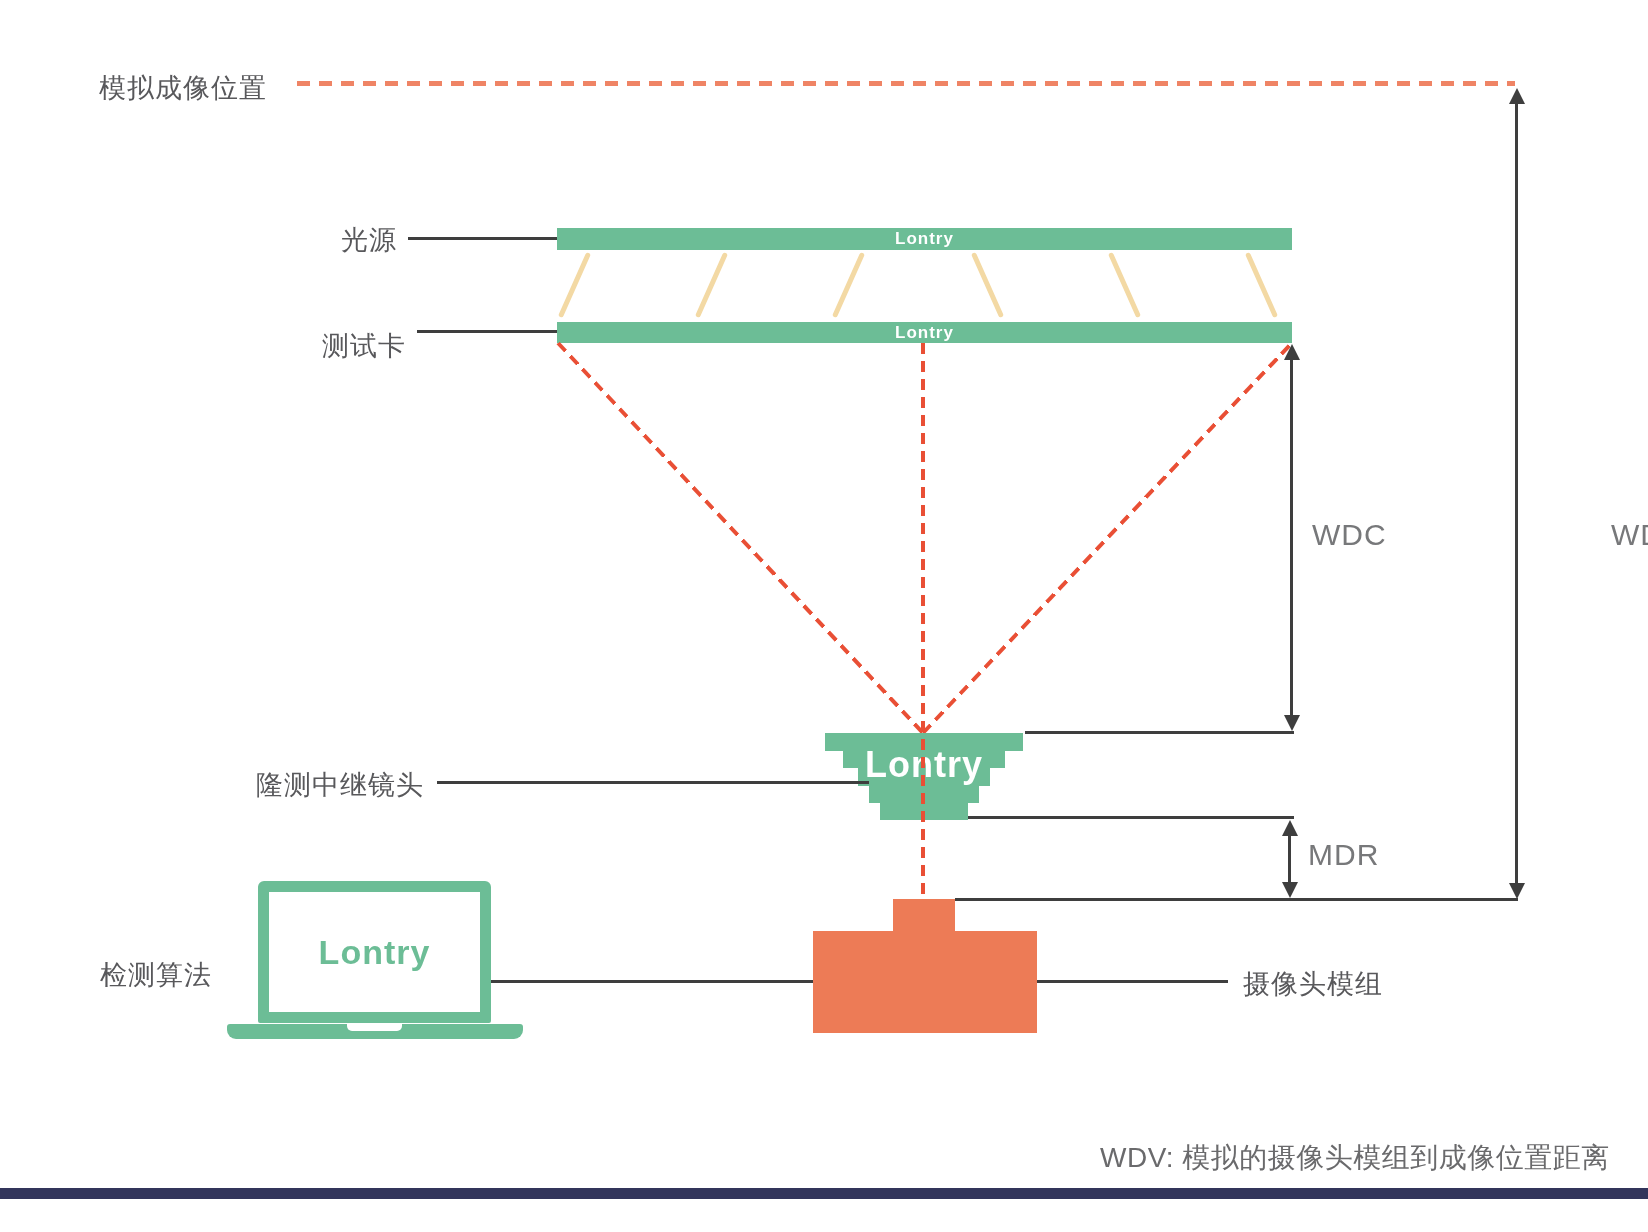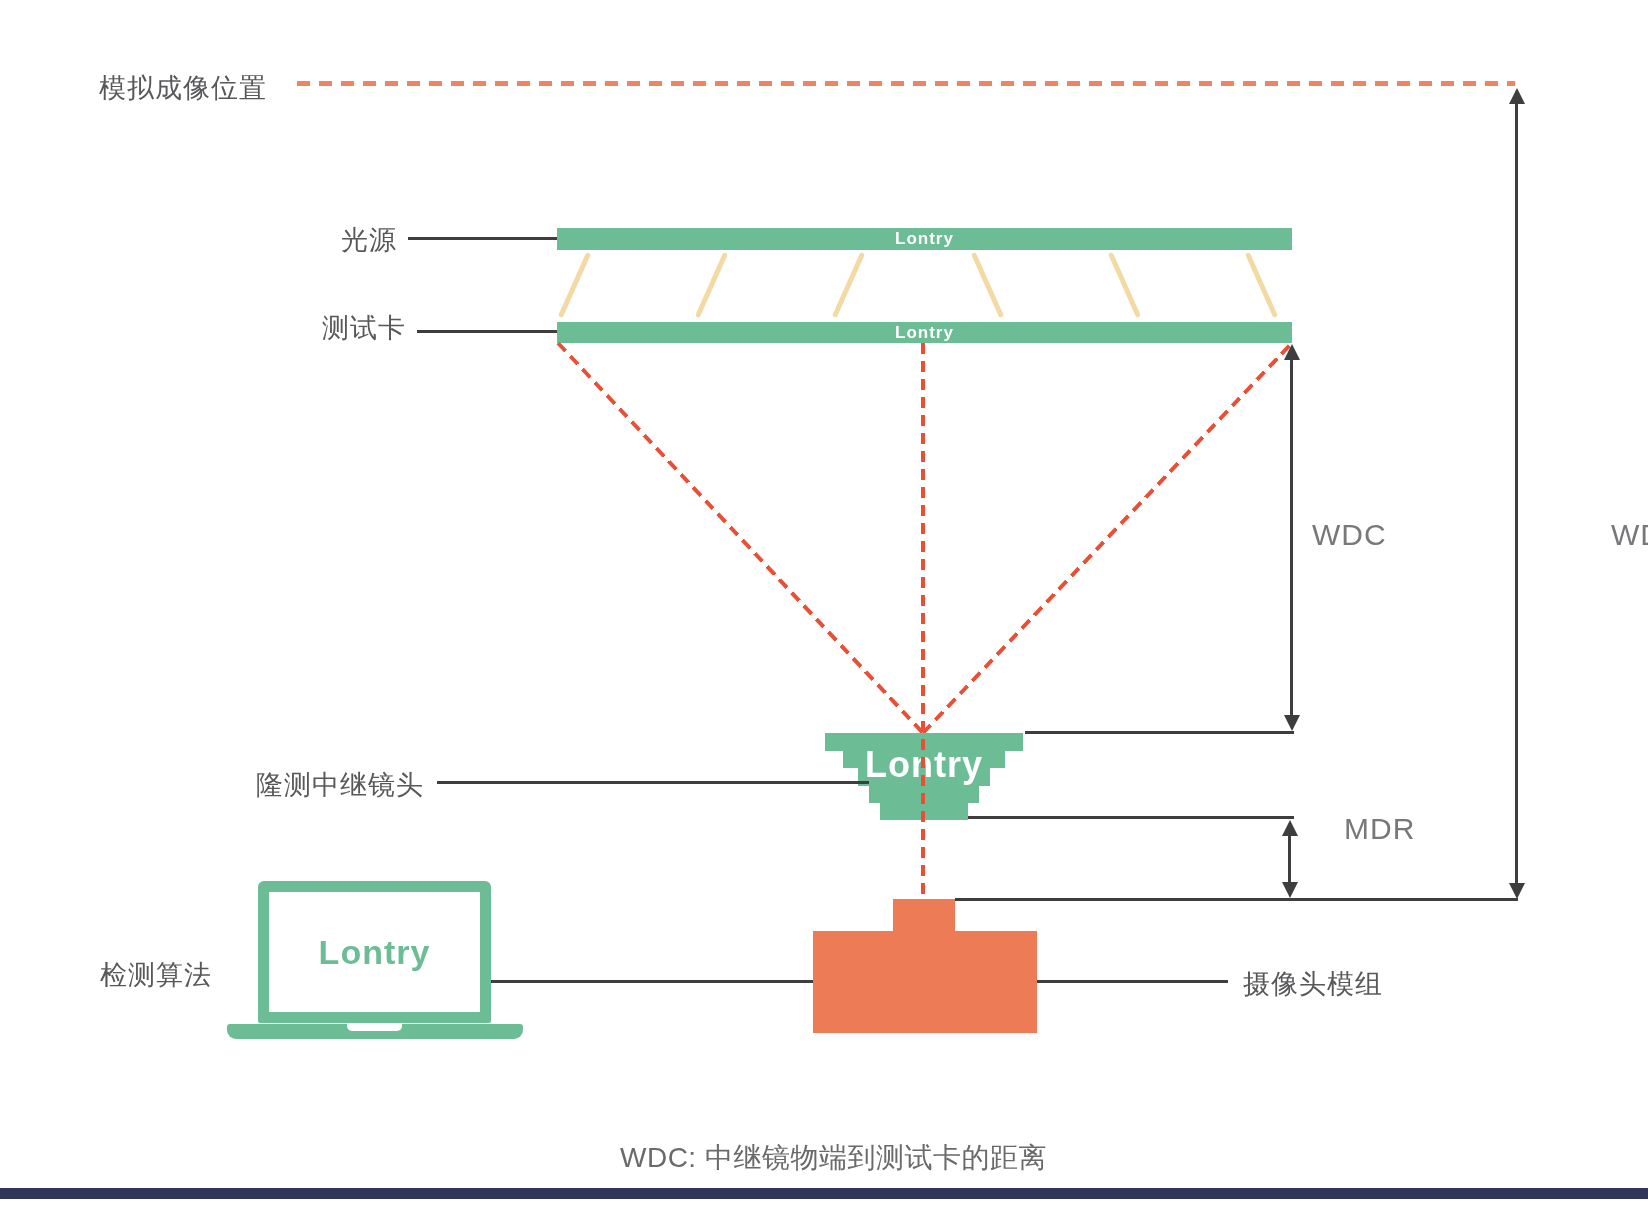--- a/index.html
+++ b/index.html
@@ -43,21 +43,21 @@
     <span class="bar-brand">Lontry</span>
   </div>
 
   <div class="ray" style="left:572px;transform:rotate(24deg);"></div>
   <div class="ray" style="left:709px;transform:rotate(24deg);"></div>
   <div class="ray" style="left:846px;transform:rotate(24deg);"></div>
   <div class="ray" style="left:985px;transform:rotate(-24deg);"></div>
   <div class="ray" style="left:1122px;transform:rotate(-24deg);"></div>
   <div class="ray" style="left:1259px;transform:rotate(-24deg);"></div>
 
-  <div class="label-cn" style="left:322px;top:310px;">测试卡</div>
+  <div class="label-cn" style="left:322px;top:328px;">测试卡</div>
   <div class="hline" style="left:417px;top:330px;width:140px;"></div>
   <div class="bar" style="top:322px;height:21px;">
     <span class="bar-brand">Lontry</span>
   </div>
 
   <div class="dash-diag" style="left:558px;top:341px;width:534px;transform-origin:0 50%;transform:rotate(46.9deg);"></div>
   <div class="dash-diag" style="left:923px;top:731px;width:537px;transform-origin:0 50%;transform:rotate(-46.6deg);"></div>
 
   <div class="lens-step" style="left:825px;top:733px;width:198px;height:18px;"></div>
   <div class="lens-step" style="left:843px;top:751px;width:162px;height:17px;"></div>
@@ -80,32 +80,32 @@
   <div class="label-meas" style="left:1312px;top:518px;">WDC</div>
 
   <div class="tri-up" style="left:1509px;top:88px;"></div>
   <div class="vline" style="left:1515px;top:98px;height:791px;"></div>
   <div class="tri-down" style="left:1509px;top:883px;"></div>
   <div class="label-meas" style="left:1611px;top:518px;">WDV</div>
 
   <div class="tri-up" style="left:1282px;top:820px;"></div>
   <div class="vline" style="left:1288px;top:830px;height:57px;"></div>
   <div class="tri-down" style="left:1282px;top:882px;"></div>
-  <div class="label-meas" style="left:1308px;top:812px;margin-left:36px;">MDR</div>
+  <div class="label-meas" style="left:1308px;top:838px;">MDR</div>
 
   <div class="hline" style="left:955px;top:898px;width:563px;"></div>
   <div class="cam" style="left:893px;top:899px;width:62px;height:33px;"></div>
   <div class="cam" style="left:813px;top:931px;width:224px;height:102px;"></div>
   <div class="hline" style="left:1037px;top:980px;width:191px;"></div>
   <div class="label-cn" style="left:1243px;top:966px;">摄像头模组</div>
 
   <div class="hline" style="left:491px;top:980px;width:322px;"></div>
   <div class="label-cn" style="left:100px;top:957px;">检测算法</div>
   <div class="laptop-screen">
     <span class="laptop-brand">Lontry</span>
   </div>
   <div class="laptop-base"></div>
   <div class="laptop-notch"></div>
 
-  <div class="legend-item" style="left:620px;">WDC: 中继镜物端到测试卡的距离</div>
+  <div class="legend-item" style="left:1100px;">WDV: 模拟的摄像头模组到成像位置距离</div>
   <div class="footer-bar"></div>
 
 </div>
 
 </body></html>

